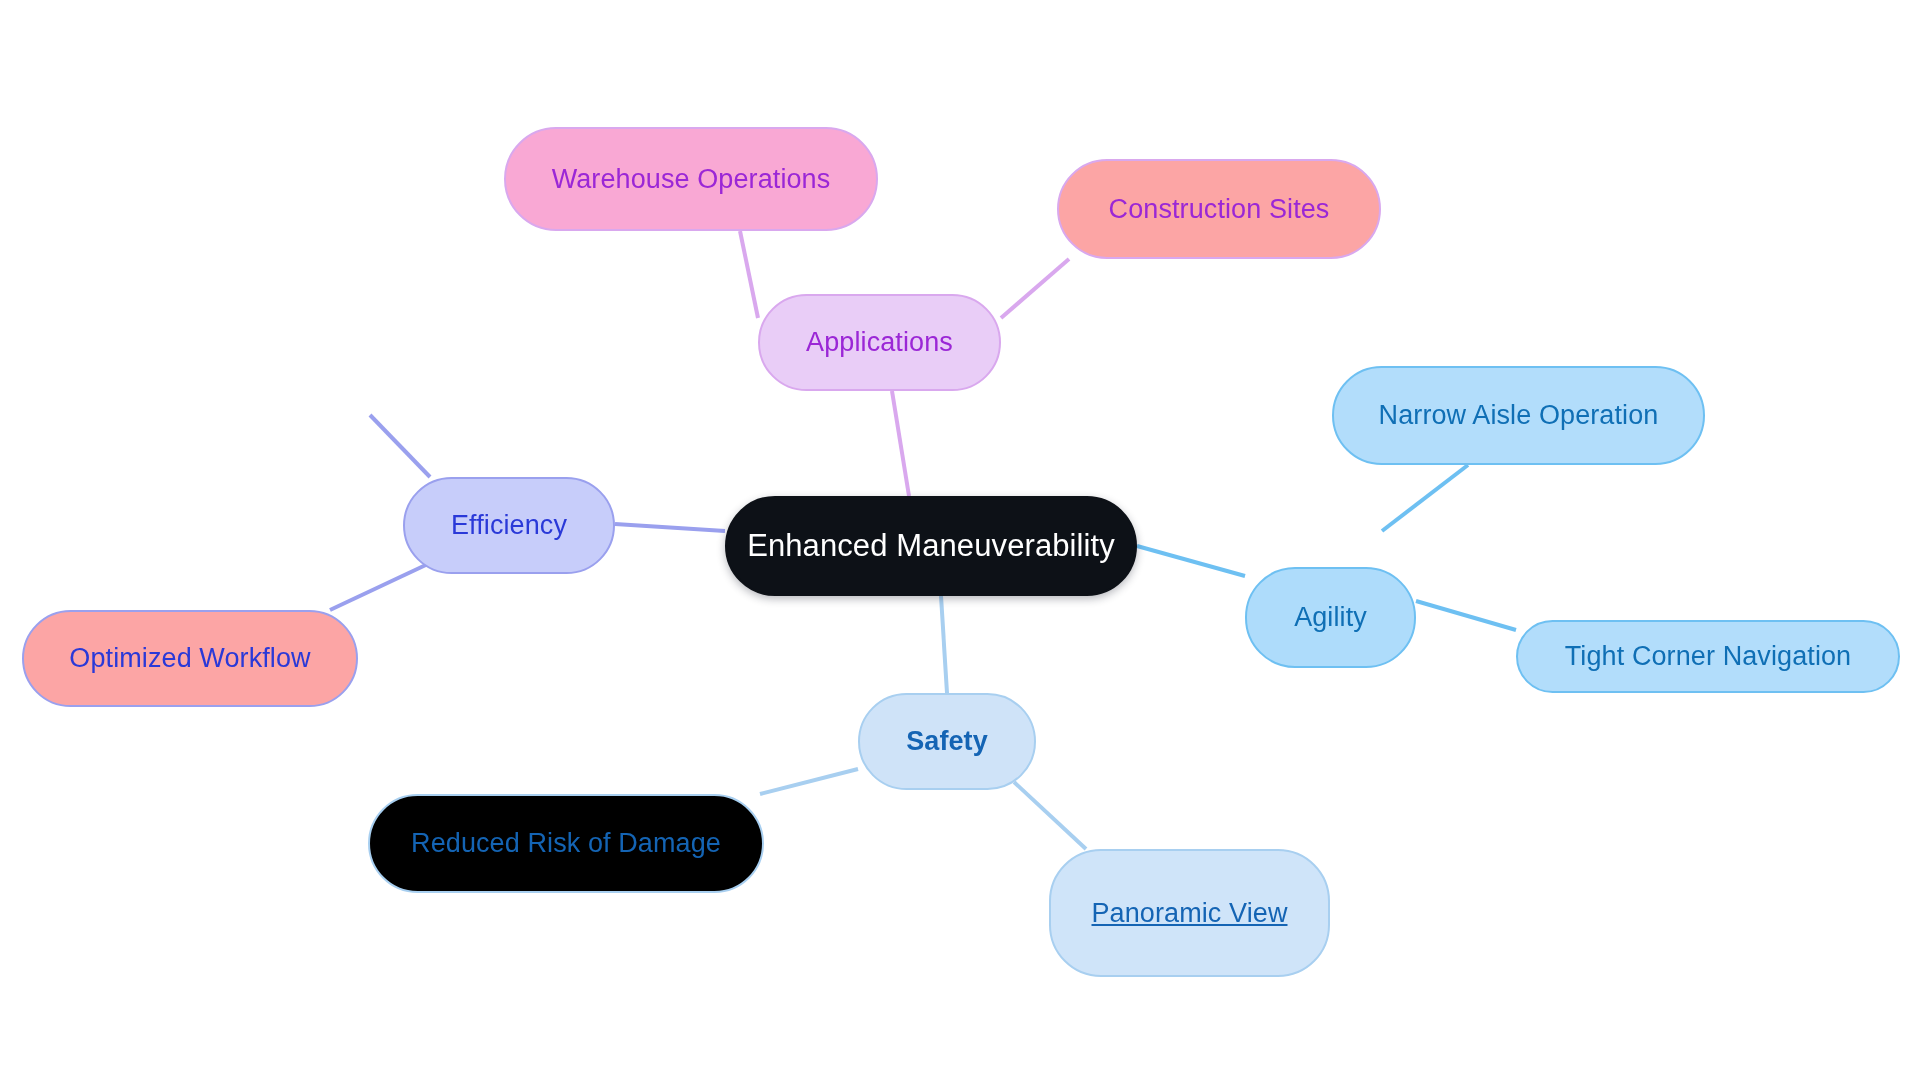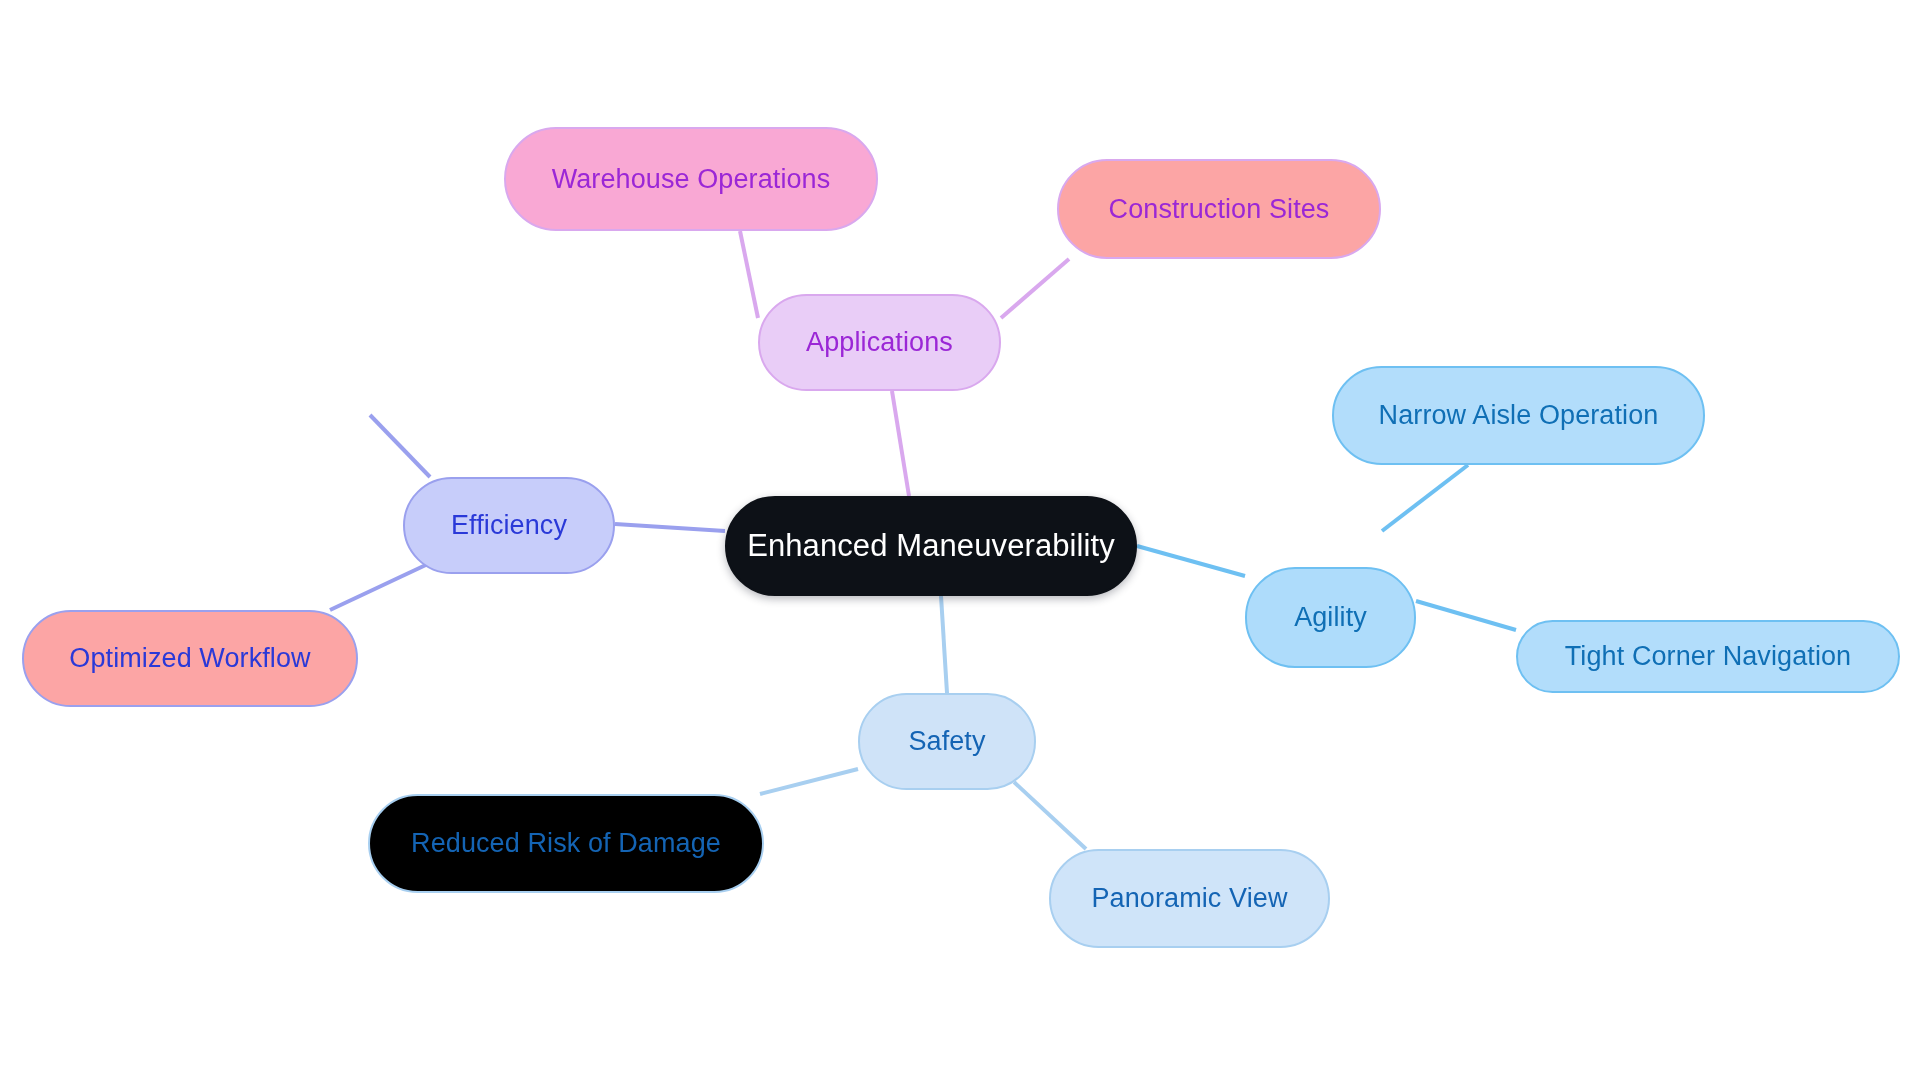--- a/index.html
+++ b/index.html
@@ -133,17 +133,17 @@
   <div class="node node-leaf-purple" style="left: 504px; top: 127px; width: 374px; height: 104px; background: #f9a8d4; border-color: rgb(217, 168, 238); color: rgb(155, 39, 214);">Warehouse Operations</div>
   <div class="node node-leaf-purple" style="left: 1057px; top: 159px; width: 324px; height: 100px; background: #fca5a5; border-color: rgb(217, 168, 238); color: rgb(155, 39, 214);">Construction Sites</div>
 
   <div class="node node-branch-indigo" style="left: 403px; top: 477px; width: 212px; height: 97px; background: rgb(199, 205, 250); border-color: rgb(154, 160, 238); color: rgb(42, 57, 216);">Efficiency</div>
   <div class="node node-leaf-indigo" style="left: 22px; top: 610px; width: 336px; height: 97px; background: #fca5a5; border-color: rgb(154, 160, 238); color: rgb(42, 57, 216);">Optimized Workflow</div>
 
   <div class="node node-branch-sky" style="left: 1245px; top: 531px; width: 171px; height: 101px; background: rgb(174, 220, 251); border-color: rgb(110, 192, 242); color: rgb(15, 111, 181);">Agility</div>
   <div class="node node-leaf-sky" style="left: 1332px; top: 366px; width: 373px; height: 99px; background: rgb(178, 221, 251); border-color: rgb(110, 192, 242); color: rgb(15, 111, 181);">Narrow Aisle Operation</div>
   <div class="node node-leaf-sky" style="left: 1516px; top: 596px; width: 384px; height: 73px; background: rgb(178, 221, 251); border-color: rgb(110, 192, 242); color: rgb(15, 111, 181); margin-top: 24px;">Tight Corner Navigation</div>
 
-  <div class="node node-branch-paleblue" style="left: 858px; top: 693px; width: 178px; height: 97px; background: rgb(207, 227, 248); border-color: rgb(168, 207, 240); color: rgb(20, 100, 180);">Safety</div>
+  <div class="node node-branch-paleblue" style="left: 858px; top: 693px; width: 178px; height: 97px; background: rgb(207, 227, 248); border-color: rgb(168, 207, 240); color: rgb(20, 100, 180); font-weight: bold;">Safety</div>
   <div class="node node-leaf-paleblue" style="left: 368px; top: 794px; width: 396px; height: 99px; background: #000000; border-color: rgb(168, 207, 240); color: rgb(20, 100, 180);">Reduced Risk of Damage</div>
-  <div class="node node-leaf-paleblue" style="left: 1049px; top: 849px; width: 281px; height: 99px; background: rgb(207, 228, 249); border-color: rgb(168, 207, 240); color: rgb(20, 100, 180);">Panoramic View</div>
+  <div class="node node-leaf-paleblue" style="left: 1049px; top: 849px; width: 281px; height: 128px; background: rgb(207, 228, 249); border-color: rgb(168, 207, 240); color: rgb(20, 100, 180); text-decoration: underline;">Panoramic View</div>
 
 </div>
 
 </body></html>

